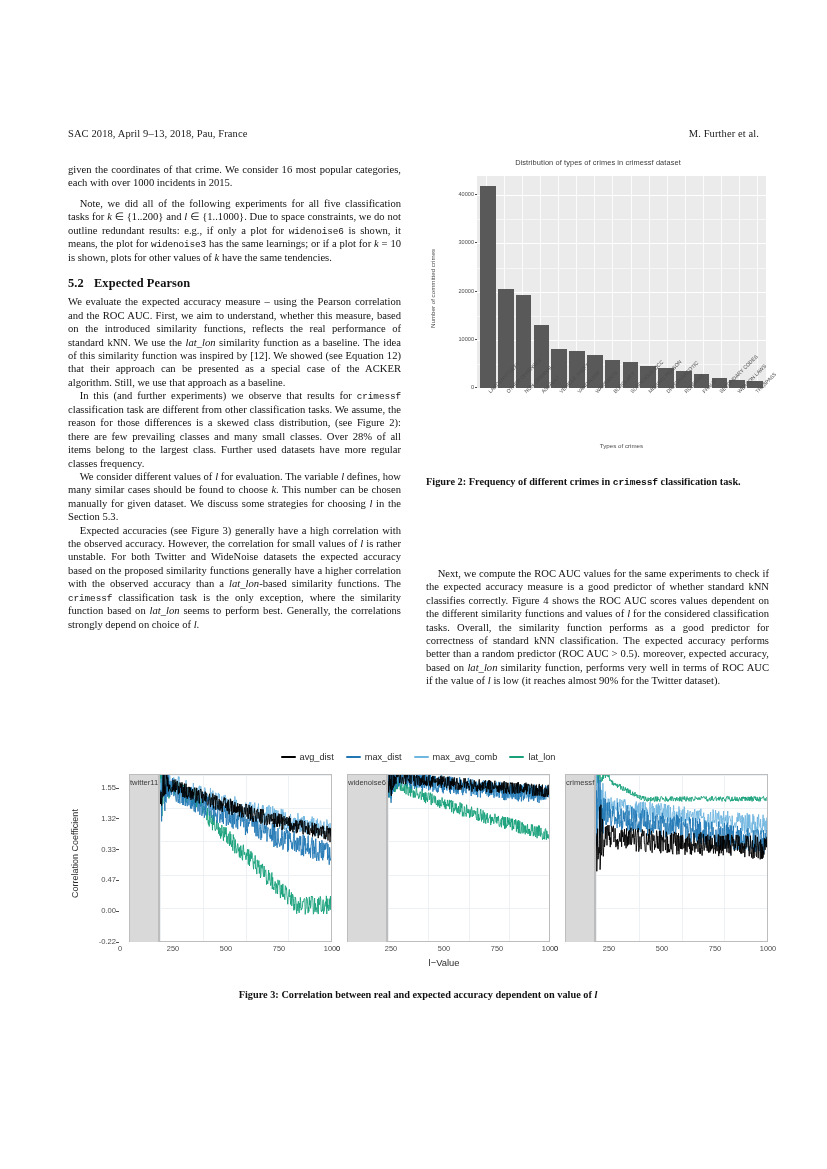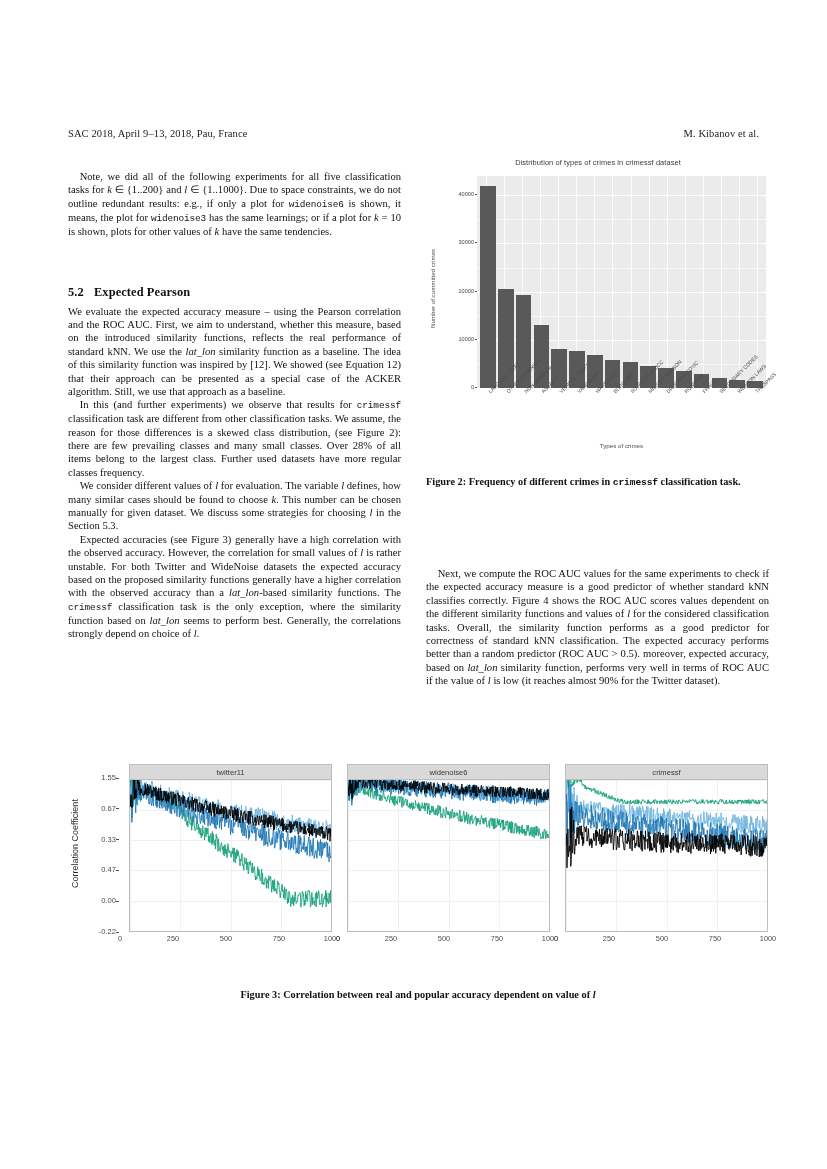--- a/index.html
+++ b/index.html
@@ -31,21 +31,21 @@
   p + p { margin-top:0px; }
   .gap { height:7px; }
   .mono { font-family:"Liberation Mono", monospace; font-size:9.4px; letter-spacing:-0.1px; }
   .it { font-style:italic; }
 
   h2.sec {
     font-family:"Liberation Serif", serif;
     font-size:12.4px; font-weight:bold; margin:11px 0 4px 0; text-indent:0;
     letter-spacing:.1px;
   }
-  h2.sec .num { display:inline-block; width:26px;margin-top:36px; }
+  h2.sec .num { display:inline-block; width:26px; }
 
   .caption { font-size:10.3px; line-height:1.24; font-weight:bold; text-indent:0; text-align:left; }
 
   
   .fig2 { position:absolute; left:426px; top:158px; width:344px; height:300px; }
   .fig2-title { text-align:center; font-family:"Liberation Sans", sans-serif;
                 font-size:7.4px; color:#3a3a3a; margin-bottom:3px; letter-spacing:.1px;}
   .fig2-body { position:relative; height:252px; }
   .ylab2 {
     position:absolute; left:0px; top:28px; height:180px; width:12px;
@@ -87,21 +87,21 @@
   .ylab3 {
     position:absolute; left:0; top:10px; height:140px; width:14px;
     writing-mode:vertical-rl; transform:rotate(180deg);
     font-family:"Liberation Sans", sans-serif; font-size:9px; color:#2b2b2b;
     display:flex; align-items:center; justify-content:center;
   }
   .ytick3 { position:absolute; left:14px; width:34px; text-align:right;
             font-family:"Liberation Sans", sans-serif; font-size:7.6px; color:#4d4d4d; }
   .ytick3::after{ content:""; position:absolute; right:-3px; top:50%; width:3px; height:1px; background:#4d4d4d;}
   .panels3 { position:absolute; left:52px; right:0; top:0; display:flex; gap:6px; height:168px; }
-  .panel3 { flex:1; display:flex; flex-direction:column;padding-left:9px; }
+  .panel3 { flex:1; display:flex; flex-direction:row;padding-left:9px; }
   .strip3 { background:#d9d9d9; border:1px solid #bdbdbd; border-bottom:none;
             text-align:center; font-family:"Liberation Sans", sans-serif;
             font-size:7.6px; color:#3a3a3a; padding:2.5px 0 2px 0; }
   .plot3 { position:relative; flex:1; background:#ffffff; border:1px solid #bdbdbd; overflow:hidden; }
   .plot3 .g3h { position:absolute; left:0; right:0; height:1px; background:#eef1f4; }
   .plot3 .g3v { position:absolute; top:0; bottom:0; width:1px; background:#eef1f4; }
   .plot3 svg { position:absolute; inset:0; width:100%; height:100%; }
   .xticks3 { position:absolute; left:52px; right:0; top:170px; display:flex; gap:6px; }
   .xtgroup { flex:1; position:relative; height:12px; }
   .xtgroup span { position:absolute; top:0; transform:translateX(-50%);
@@ -111,24 +111,25 @@
   .fig3-caption { position:absolute; left:68px; top:989px; width:700px;
                   text-align:center; font-size:10.3px; font-weight:bold; }
 </style>
 </head>
 <body>
 
 <div class="page">
 
   <div class="runhead">
     <span>SAC 2018, April 9–13, 2018, Pau, France</span>
-    <span>M. Kibanov et al.</span>
+    <span>M. Further et al.</span>
   </div>
 
   <div class="col col-left">
+    <p class="noindent"><span>given the coordinates of that crime. We consider 16 most popular categories, each with over 1000 incidents in 2015.</span></p>
     <div class="gap"></div>
     <p><span>Note, we did all of the following experiments for all five classification tasks for </span><span class="it">k</span><span> ∈ {1..200} and </span><span class="it">l</span><span> ∈ {1..1000}. Due to space constraints, we do not outline redundant results: e.g., if only a plot for </span><span class="mono">widenoise6</span><span> is shown, it means, the plot for </span><span class="mono">widenoise3</span><span> has the same learnings; or if a plot for </span><span class="it">k</span><span> = 10 is shown, plots for other values of </span><span class="it">k</span><span> have the same tendencies.</span></p>
 
     <h2 class="sec"><span class="num">5.2</span><span>Expected Pearson</span></h2>
 
     <p class="noindent"><span>We evaluate the expected accuracy measure – using the Pearson correlation and the ROC AUC. First, we aim to understand, whether this measure, based on the introduced similarity functions, reflects the real performance of standard kNN. We use the </span><span class="it">lat_lon</span><span> similarity function as a baseline. The idea of this similarity function was inspired by [12]. We showed (see Equation 12) that their approach can be presented as a special case of the ACKER algorithm. Still, we use that approach as a baseline.</span></p>
     <p><span>In this (and further experiments) we observe that results for </span><span class="mono">crimessf</span><span> classification task are different from other classification tasks. We assume, the reason for those differences is a skewed class distribution, (see Figure 2): there are few prevailing classes and many small classes. Over 28% of all items belong to the largest class. Further used datasets have more regular classes frequency.</span></p>
     <p><span>We consider different values of </span><span class="it">l</span><span> for evaluation. The variable </span><span class="it">l</span><span> defines, how many similar cases should be found to choose </span><span class="it">k</span><span>. This number can be chosen manually for given dataset. We discuss some strategies for choosing </span><span class="it">l</span><span> in the Section 5.3.</span></p>
     <p><span>Expected accuracies (see Figure 3) generally have a high correlation with the observed accuracy. However, the correlation for small values of </span><span class="it">l</span><span> is rather unstable. For both Twitter and WideNoise datasets the expected accuracy based on the proposed similarity functions generally have a higher correlation with the observed accuracy than a </span><span class="it">lat_lon</span><span>-based similarity functions. The </span><span class="mono">crimessf</span><span> classification task is the only exception, where the similarity function based on </span><span class="it">lat_lon</span><span> seems to perform best. Generally, the correlations strongly depend on choice of </span><span class="it">l</span><span>.</span></p>
   </div>
@@ -212,28 +213,46 @@
 
   <div class="fig2-caption">
     <p class="caption"><span>Figure 2: Frequency of different crimes in </span><span class="mono" style="font-weight:bold;font-size:9.6px">crimessf</span><span> classification task.</span></p>
   </div>
 
   <div class="col col-right" style="top:567px">
     <p><span>Next, we compute the ROC AUC values for the same experiments to check if the expected accuracy measure is a good predictor of whether standard kNN classifies correctly. Figure 4 shows the ROC AUC scores values dependent on the different similarity functions and values of </span><span class="it">l</span><span> for the considered classification tasks. Overall, the similarity function performs as a good predictor for correctness of standard kNN classification. The expected accuracy performs better than a random predictor (ROC AUC &gt; 0.5). moreover, expected accuracy, based on </span><span class="it">lat_lon</span><span> similarity function, performs very well in terms of ROC AUC if the value of </span><span class="it">l</span><span> is low (it reaches almost 90% for the Twitter dataset).</span></p>
   </div>
 
   <div class="fig3">
+    <div class="legend3" id="fig3-legend">
+        <div class="it3">
+          <span class="swatch" style="background: rgb(0, 0, 0);"></span>
+          <span>avg_dist</span>
+        </div>
+        <div class="it3">
+          <span class="swatch" style="background: rgb(32, 119, 180);"></span>
+          <span>max_dist</span>
+        </div>
+        <div class="it3">
+          <span class="swatch" style="background: rgb(111, 182, 224);"></span>
+          <span>max_avg_comb</span>
+        </div>
+        <div class="it3">
+          <span class="swatch" style="background: rgb(23, 160, 122);"></span>
+          <span>lat_lon</span>
+        </div>
+      </div>
     <div class="f3-body">
       <div class="ylab3">Correlation Coefficient</div>
       <div id="fig3-yticks">
           <div class="ytick3" style="top: 163px;">-0.22</div>
           <div class="ytick3" style="top: 132.2px;">0.00</div>
           <div class="ytick3" style="top: 101.4px;">0.47</div>
           <div class="ytick3" style="top: 70.6px;">0.33</div>
-          <div class="ytick3" style="top: 39.8px;">0.67</div>
+          <div class="ytick3" style="top: 39.8px;">1.32</div>
           <div class="ytick3" style="top: 9px;">1.55</div>
         </div>
       <div class="panels3" id="fig3-panels">
           <div class="panel3">
             <div class="strip3">twitter11</div>
             <div class="plot3">
               <div class="g3h" style="top: 100%;"></div>
               <div class="g3h" style="top: 80%;"></div>
               <div class="g3h" style="top: 60%;"></div>
               <div class="g3h" style="top: 40%;"></div>
@@ -313,18 +332,19 @@
             <span style="left: 100%;">1000</span>
           </div>
           <div class="xtgroup">
             <span style="left: 0%;">0</span>
             <span style="left: 25%;">250</span>
             <span style="left: 50%;">500</span>
             <span style="left: 75%;">750</span>
             <span style="left: 100%;">1000</span>
           </div>
         </div>
+      <div class="xlab3">l−Value</div>
     </div>
   </div>
 
-  <div class="fig3-caption"><span>Figure 3: Correlation between real and popular accuracy dependent on value of </span><span class="it">l</span></div>
+  <div class="fig3-caption"><span>Figure 3: Correlation between real and expected accuracy dependent on value of </span><span class="it">l</span></div>
 
 </div>
 
 </body></html>

